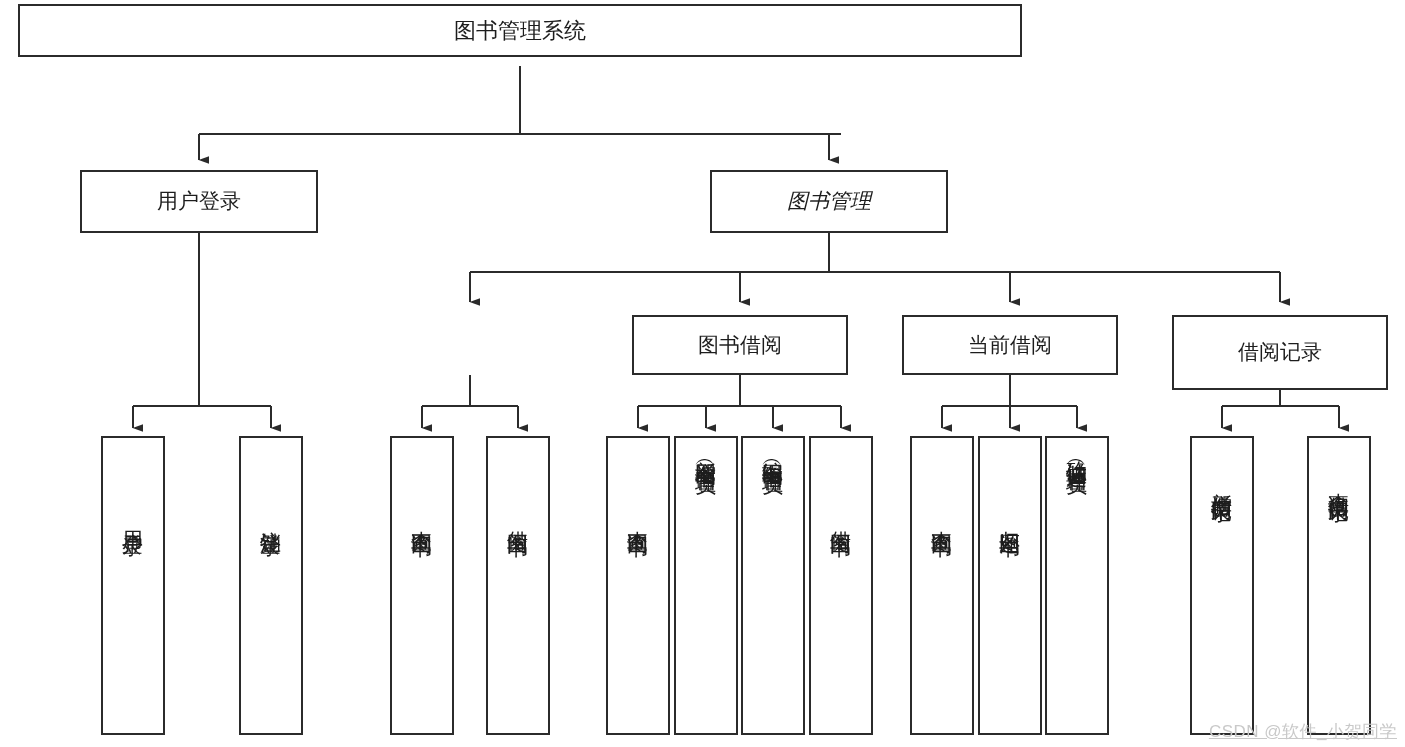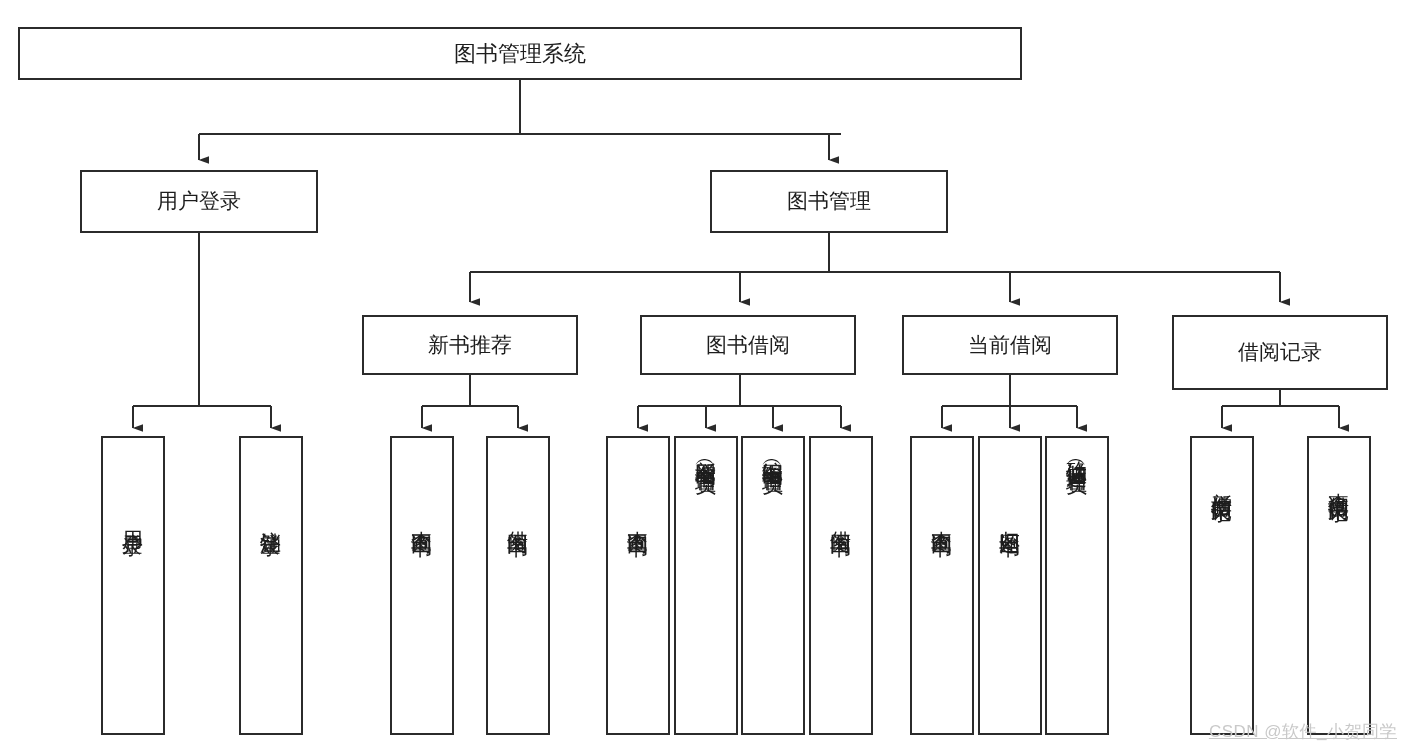--- a/index.html
+++ b/index.html
@@ -123,35 +123,32 @@
       <path d="M1010,406 L1010,428" marker-end="url(#arrowhead)"></path>
       <path d="M1077,406 L1077,428" marker-end="url(#arrowhead)"></path>
 
       <path d="M1280,375 L1280,406"></path>
       <path d="M1222,406 L1339,406"></path>
       <path d="M1222,406 L1222,428" marker-end="url(#arrowhead)"></path>
       <path d="M1339,406 L1339,428" marker-end="url(#arrowhead)"></path>
     </g>
   </svg>
 
-  <div class="node h root" style="left:18px; top:27px; width:1004px; height:53px;">
+  <div class="node h root" style="left:18px; top:4px; width:1004px; height:53px;">
     <span class="node-label">图书管理系统</span>
   </div>
 
   <div class="node h" style="left:80px; top:170px; width:238px; height:63px;">
     <span class="node-label">用户登录</span>
   </div>
-  <div class="node h" style="left:710px; top:170px; width:238px; height:63px;">
+  <div class="node h" style="left:710px; top:170px; width:238px; height:63px;font-style:italic;">
     <span class="node-label">图书管理</span>
   </div>
 
-  <div class="node h" style="left:362px; top:315px; width:216px; height:60px;">
-    <span class="node-label">新书推荐</span>
-  </div>
-  <div class="node h" style="left:632px; top:315px; width:216px; height:60px;margin-left:8px;">
+  <div class="node h" style="left:632px; top:315px; width:216px; height:60px;">
     <span class="node-label">图书借阅</span>
   </div>
   <div class="node h" style="left:902px; top:315px; width:216px; height:60px;">
     <span class="node-label">当前借阅</span>
   </div>
   <div class="node h" style="left:1172px; top:315px; width:216px; height:75px;">
     <span class="node-label">借阅记录</span>
   </div>
 
   <div class="node v" style="left:101px; top:436px; width:64px; height:299px;">

